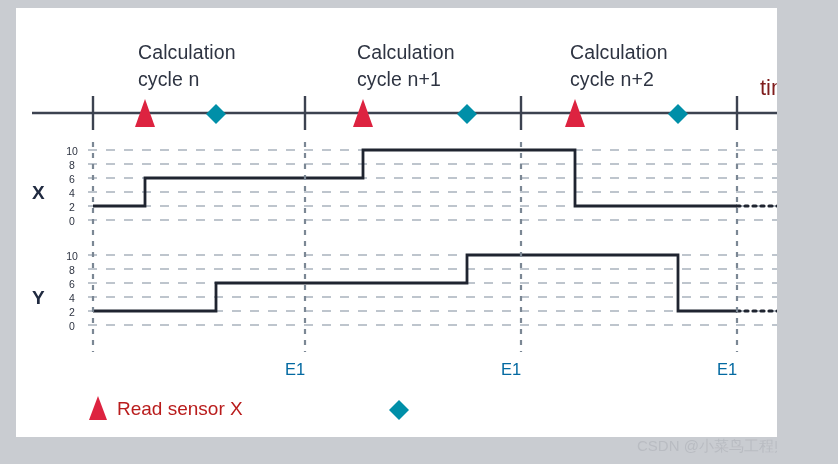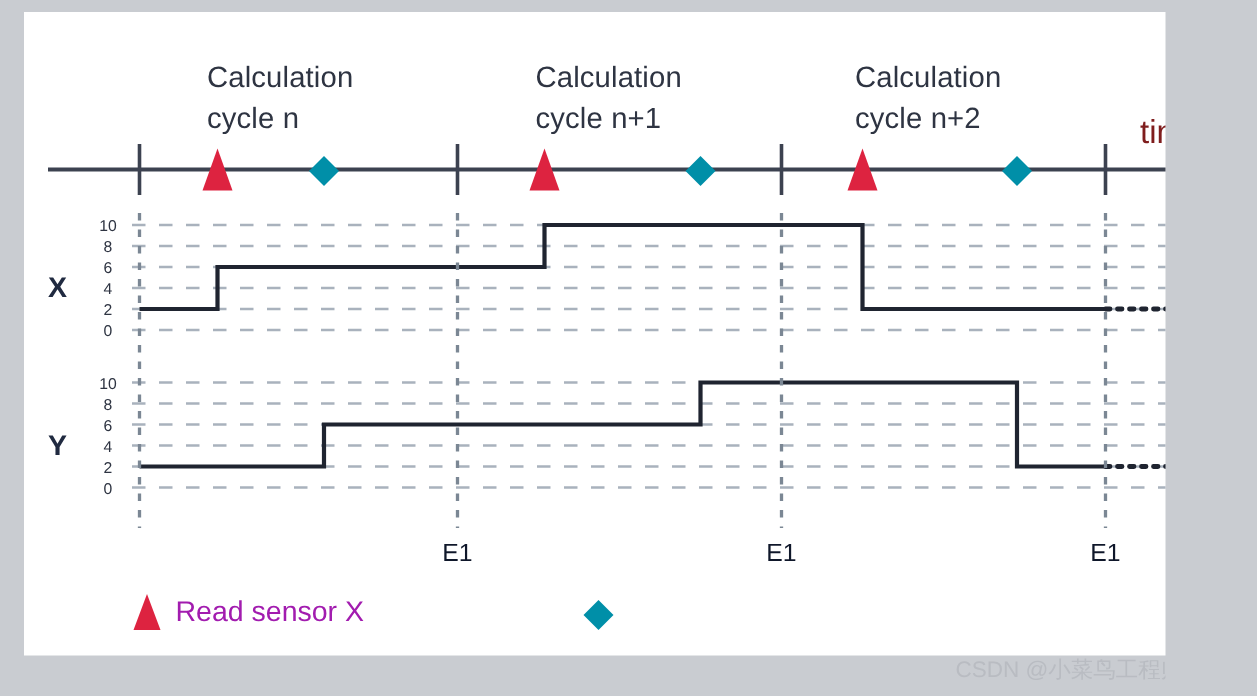--- a/index.html
+++ b/index.html
@@ -58,29 +58,28 @@
     font-family: "Liberation Sans", sans-serif;
     font-size: 10.5px;
     color: #2e3442;
     text-align: center;
     width: 20px;
   }
   .e1-label {
     position: absolute;
     font-family: "Liberation Sans", sans-serif;
     font-size: 16.5px;
-    color: #0f172a;
-    text-align: center;
+    color: #0369a1;
     width: 40px;
   }
   .legend-text {
     position: absolute;
     font-family: "Liberation Sans", sans-serif;
     font-size: 19px;
-    color: #a21caf;
+    color: #b91c1c;
   }
   .watermark {
     position: absolute;
     font-family: "Liberation Sans", sans-serif;
     font-size: 15px;
     color: #b9bcc2;
     white-space: nowrap;
   }
 </style>
 </head>

